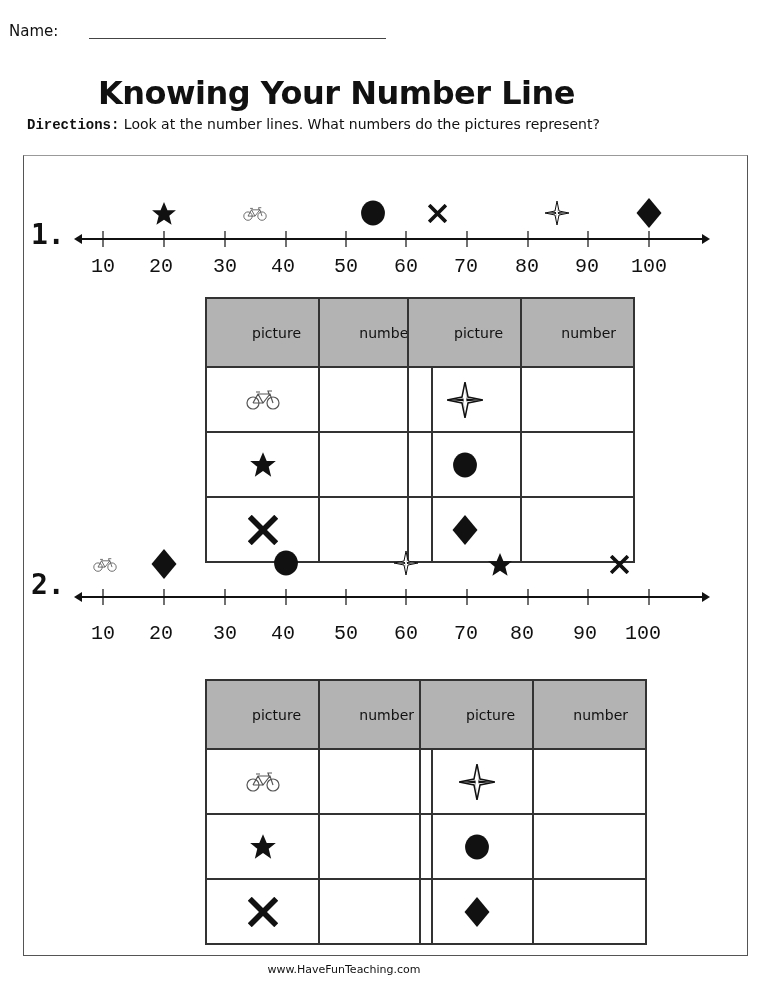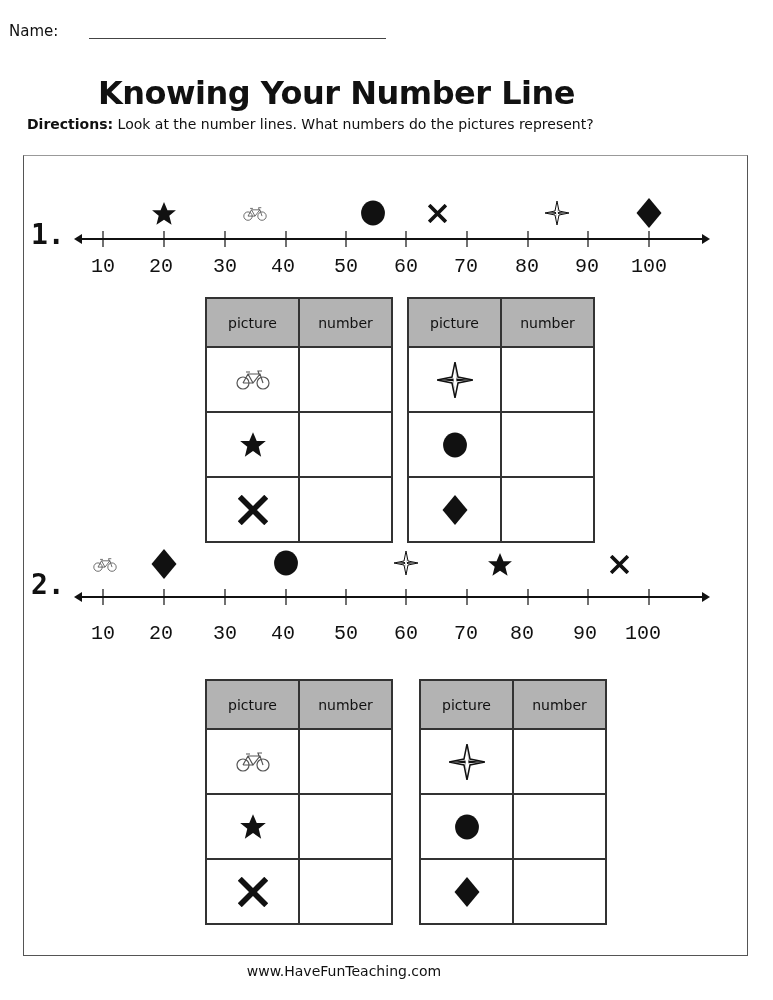--- a/index.html
+++ b/index.html
@@ -1,31 +1,31 @@
 <!DOCTYPE html>
 <html><head>
 <meta charset="utf-8">
 <style>
   html, body { margin:0; padding:0; background:#ffffff; }
   body { width:773px; height:1000px; position:relative; overflow:hidden; font-family:"DejaVu Sans", sans-serif; color:#111; }
   .name-label { position:absolute; left:9px; top:22px; font-size:15px; }
   .name-line { position:absolute; left:89px; top:38px; width:297px; height:0; border-top:1px solid #444; }
   .title { position:absolute; left:0; width:673px; top:50px; text-align:center; font-size:32px; font-weight:bold; letter-spacing:-0.5px;margin-top:24px; }
   .directions { position:absolute; left:27px; top:116px; font-size:14px; }
-  .directions b { font-weight:bold; }
+  .directions b { font-weight:bold;font-family:Liberation Mono, monospace; }
   .frame { position:absolute; left:23px; top:155px; width:725px; height:801px; border:1.5px solid #555; box-sizing:border-box; border-top-color:#999; }
   .problem-num { position:absolute; font-size:28px; font-weight:bold; font-family:"DejaVu Sans Mono", monospace; }
   .nl { position:absolute; left:0; top:0; }
   .tick-label { position:absolute; font-size:20px; font-family:Liberation Mono, monospace; transform:translateX(-50%); }
   .ws-table { position:absolute; border-collapse:collapse; }
-  .ws-table th { background:#b3b3b3; font-weight:normal; font-size:14px; height:33px; border:2px solid #333; padding:7px; }
+  .ws-table th { background:#b3b3b3; font-weight:normal; font-size:14px; height:33px; border:2px solid #333; padding:17px;text-align:right; }
   .ws-table td { border:2px solid #333; width:77px; height:63px; text-align:center; vertical-align:middle; padding:0; }
   .ws-table th.pic { width:77px; }
   .ws-table th.num { width:77px;margin-left:19px; }
-  .footer { position:absolute; left:0; width:688px; top:963px; text-align:center; font-size:14px; }
+  .footer { position:absolute; left:0; width:688px; top:963px; text-align:center; font-size:11px; }
   svg.icon { display:block; margin:0 auto; }
 </style>
 </head>
 <body>
 
 <svg width="0" height="0" style="position:absolute">
   <defs>
     <symbol id="sym-star" viewBox="-12 -12 24 24">
         <polygon points="0,-11 3.2,-3.5 11,-3.4 4.9,1.6 7,10 0,5.2 -7,10 -4.9,1.6 -11,-3.4 -3.2,-3.5" fill="#111"></polygon>
       </symbol>

